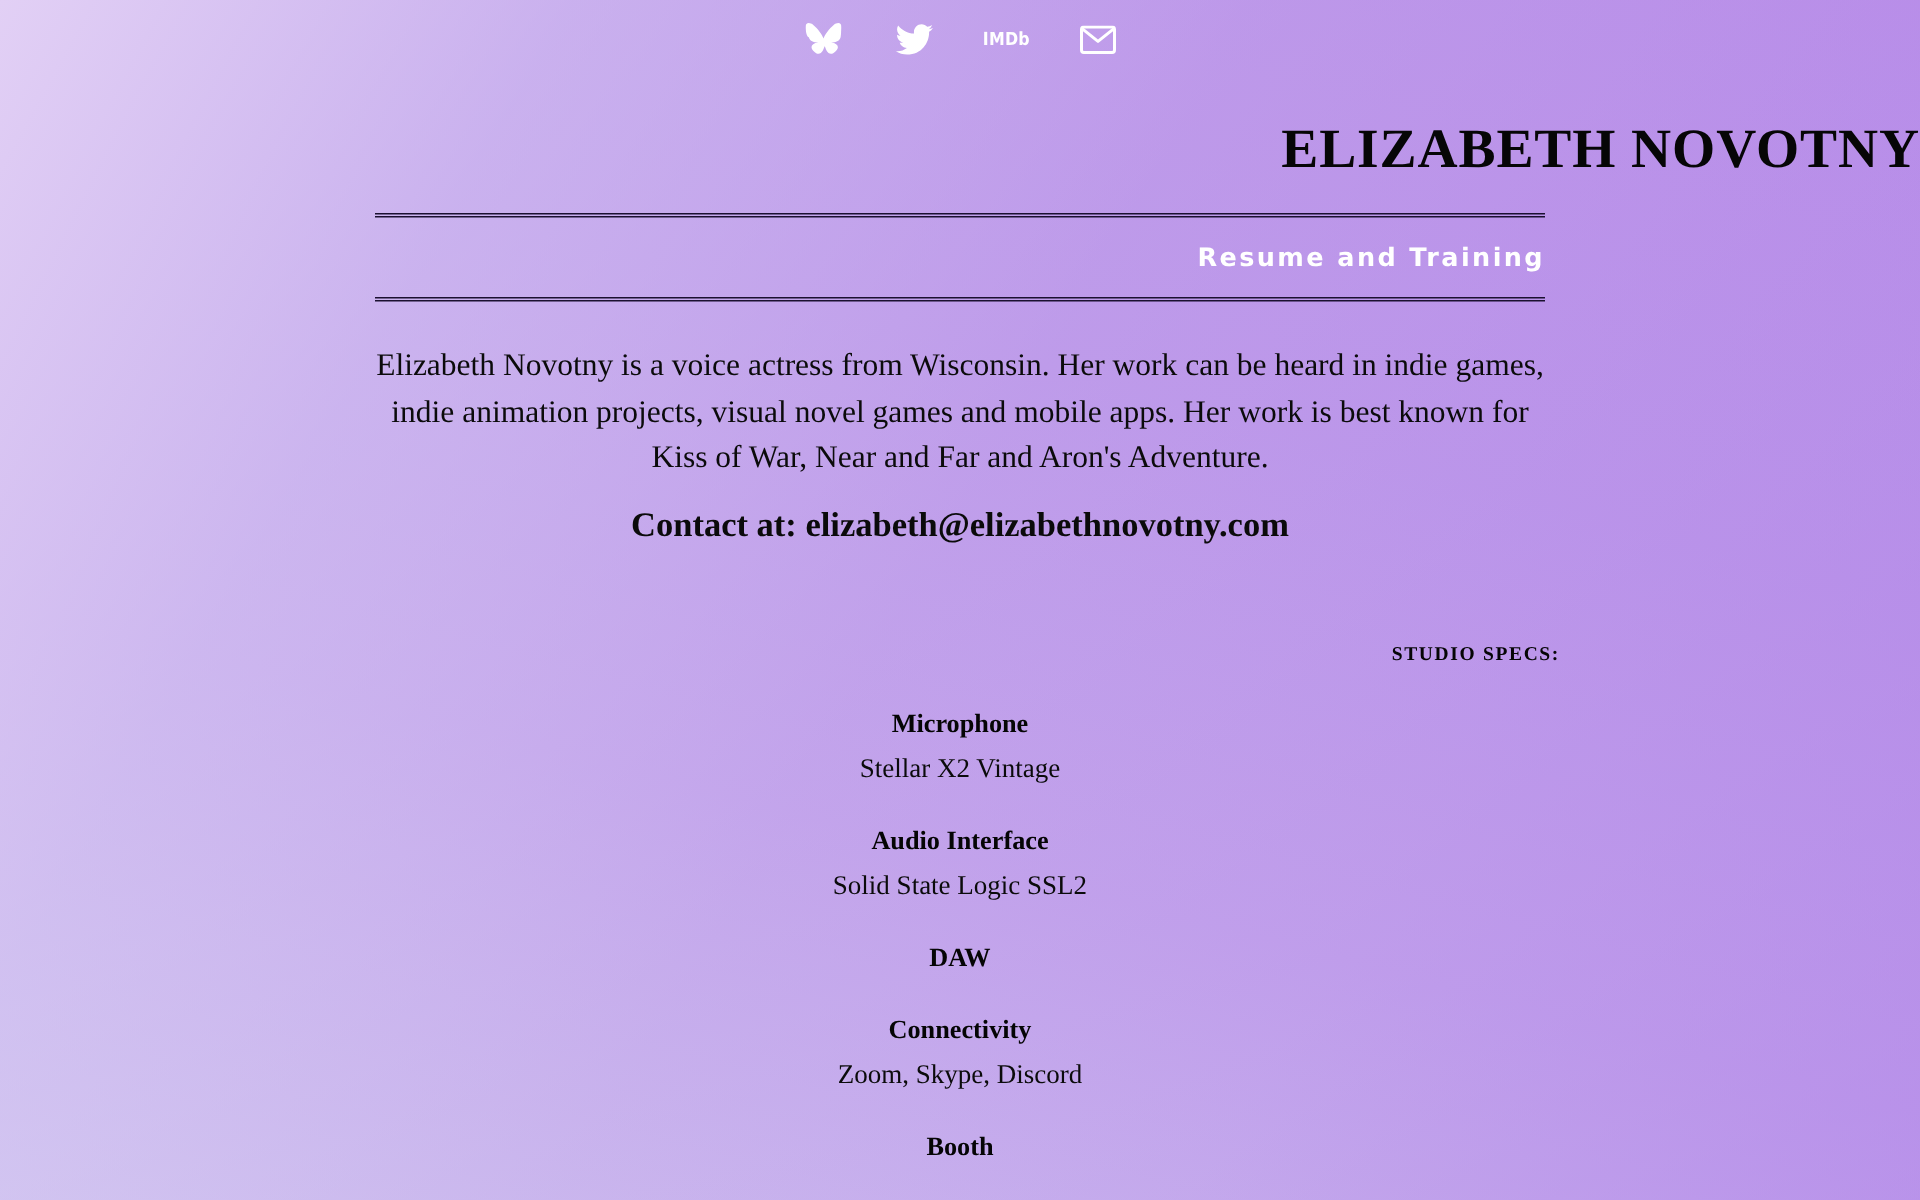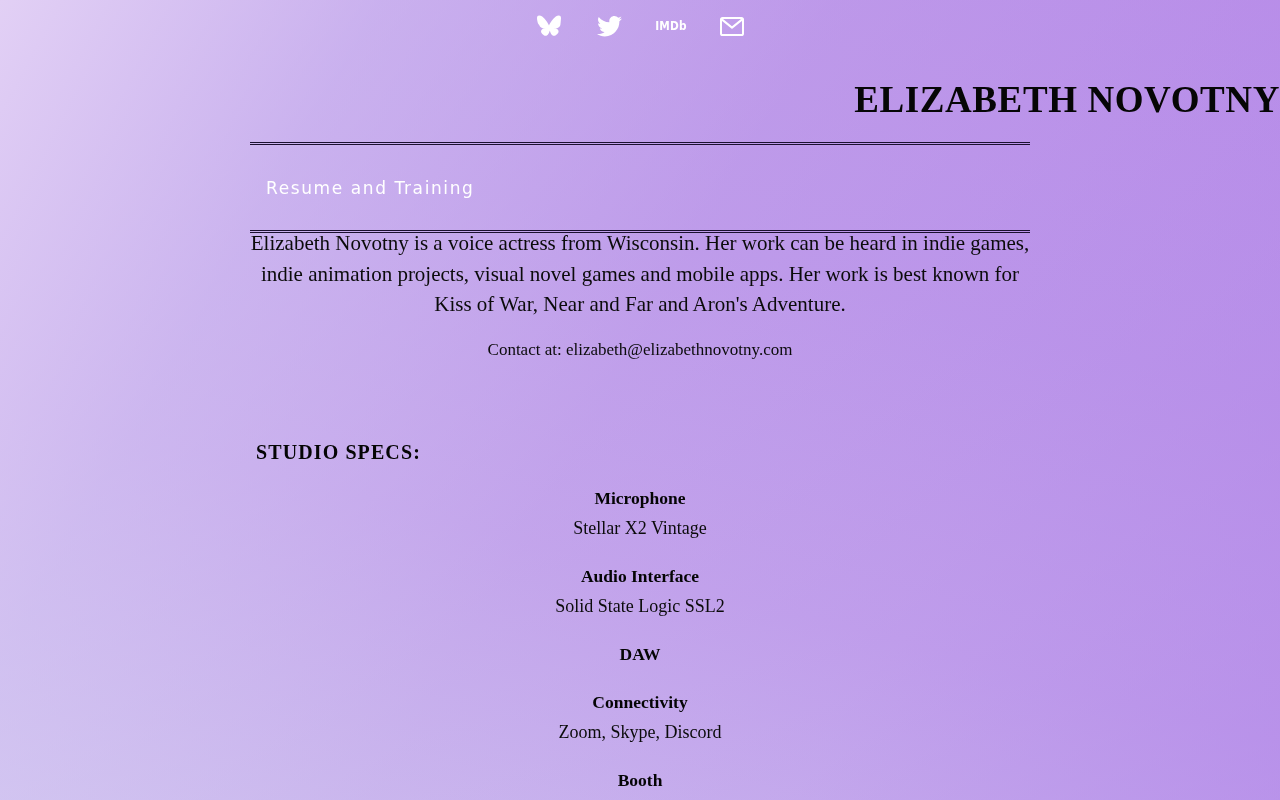--- a/index.html
+++ b/index.html
@@ -89,24 +89,24 @@
   .subtitle-band {
     position: absolute;
     top: 142px;
     left: 250px;
     width: 780px;
     border-top: 3px double #1b1030;
     border-bottom: 3px double #1b1030;
     padding: 16px 0 15px;
   }
   .subtitle-text {
-    margin: 16px;
-    text-align: left;
+    margin: 0;
+    text-align: right;
     font-family: "DejaVu Sans", "Liberation Sans", sans-serif;
-    font-weight: 400;
+    font-weight: 700;
     font-size: 17px;
     line-height: 22px;
     letter-spacing: 1.6px;
     color: #ffffff;
   }
 
   
   .bio {
     position: absolute;
     top: 228px;
@@ -118,37 +118,38 @@
     line-height: 30.5px;
     color: #0b0b0b;
   }
   .contact {
     position: absolute;
     top: 338px;
     left: 240px;
     width: 800px;
     margin: 0;
     text-align: center;
-    font-size: 17px;
+    font-size: 23px;
     line-height: 24px;
     color: #0b0b0b;
+    font-weight: bold;
   }
 
   
   .specs {
     position: absolute;
     top: 425px;
     left: 240px;
     width: 800px;
   }
   .specs-heading {
-    margin: 16px;
-    text-align: left;
-    font-weight: 700;
-    font-size: 20px;
+    margin: 0;
+    text-align: right;
+    font-weight: 700;
+    font-size: 13px;
     line-height: 22px;
     letter-spacing: 1.1px;
     color: #050505;
   }
   .spec-block {
     margin-top: 22px;
     text-align: center;
   }
   .spec-label {
     margin: 0;

